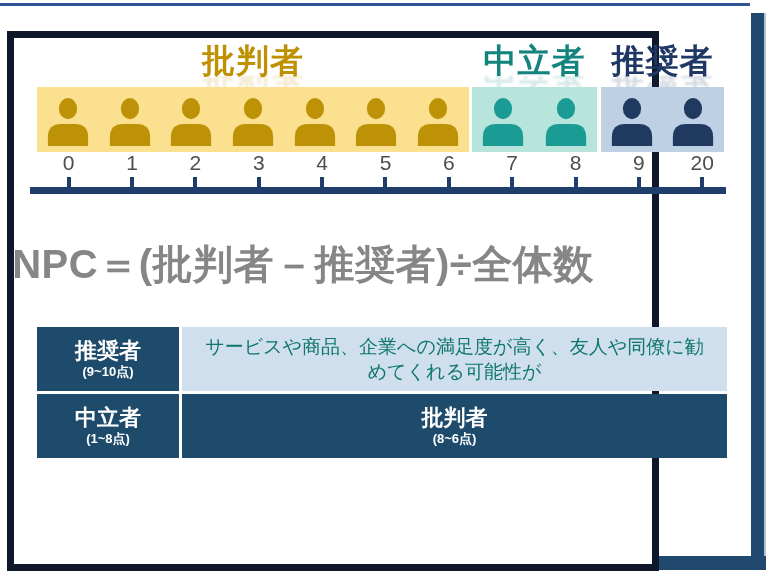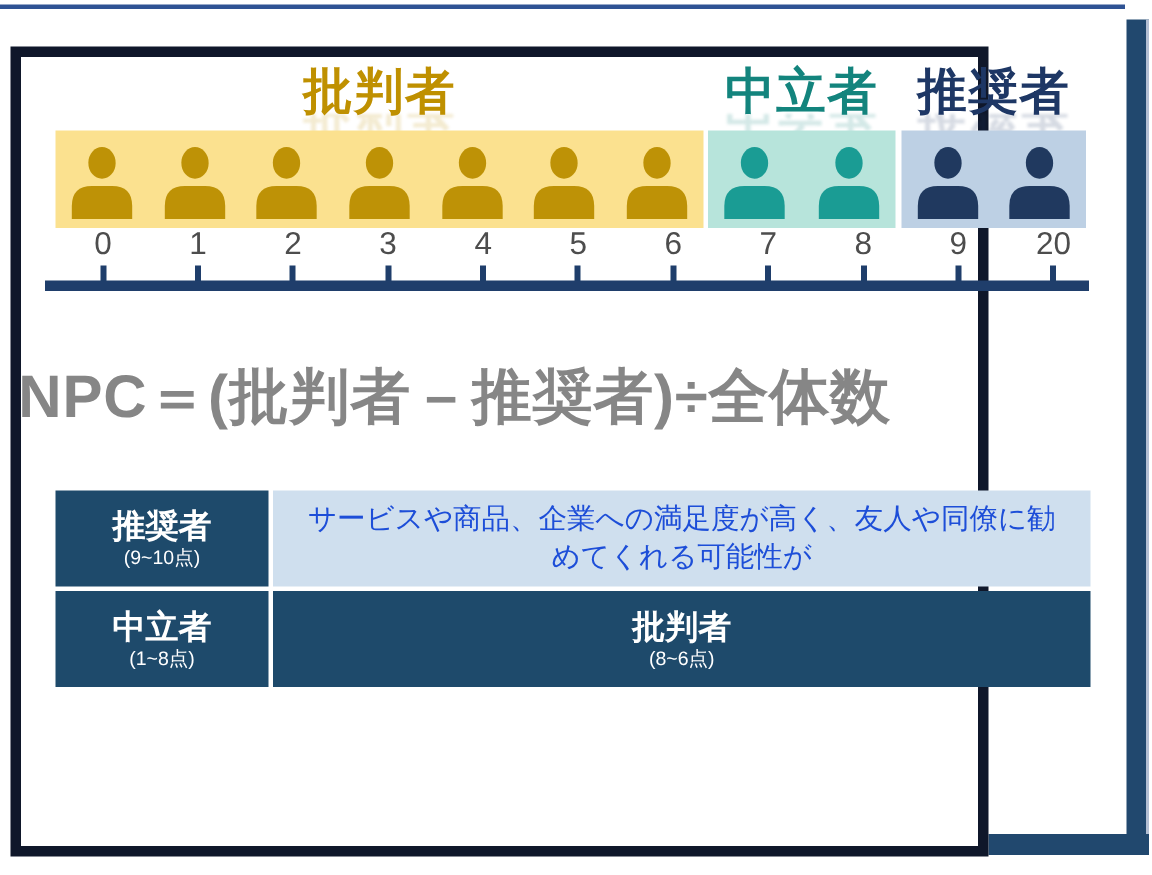--- a/index.html
+++ b/index.html
@@ -42,24 +42,24 @@
   
   .def-table{
     position:absolute;left:23px;top:289px;width:690px;
     display:grid;grid-template-columns:142px 1fr;grid-auto-rows:64px;gap:3px;
   }
   .term-cell{
     background:#1E4A6B;color:#ffffff;display:flex;flex-direction:column;
     align-items:center;justify-content:center;
   }
   .term-cell .term{font-size:22px;font-weight:700;line-height:24px;}
-  .term-cell .range{font-size:13px;font-weight:400;line-height:15px;margin-top:1px;}
+  .term-cell .range{font-size:13px;font-weight:700;line-height:15px;margin-top:1px;}
   .desc-cell{
     display:flex;align-items:center;justify-content:center;text-align:center;
-    font-size:19px;line-height:25px;color:#1d4ed8;padding:0 20px;box-sizing:border-box;
+    font-size:19px;line-height:25px;color:#0f766e;padding:0 20px;box-sizing:border-box;
   }
 </style>
 </head>
 <body>
 
 <div class="top-line"></div>
 <div class="shadow-right"></div>
 <div class="shadow-bottom"></div>
 
 <div class="card">

